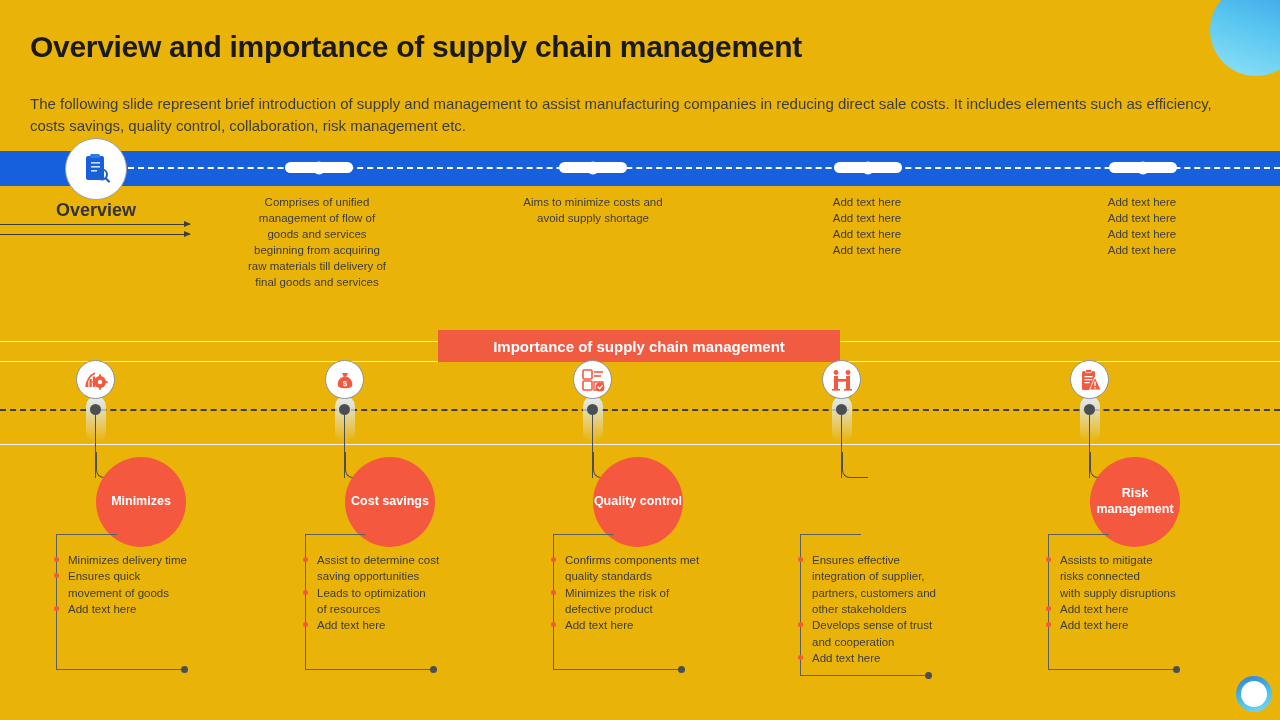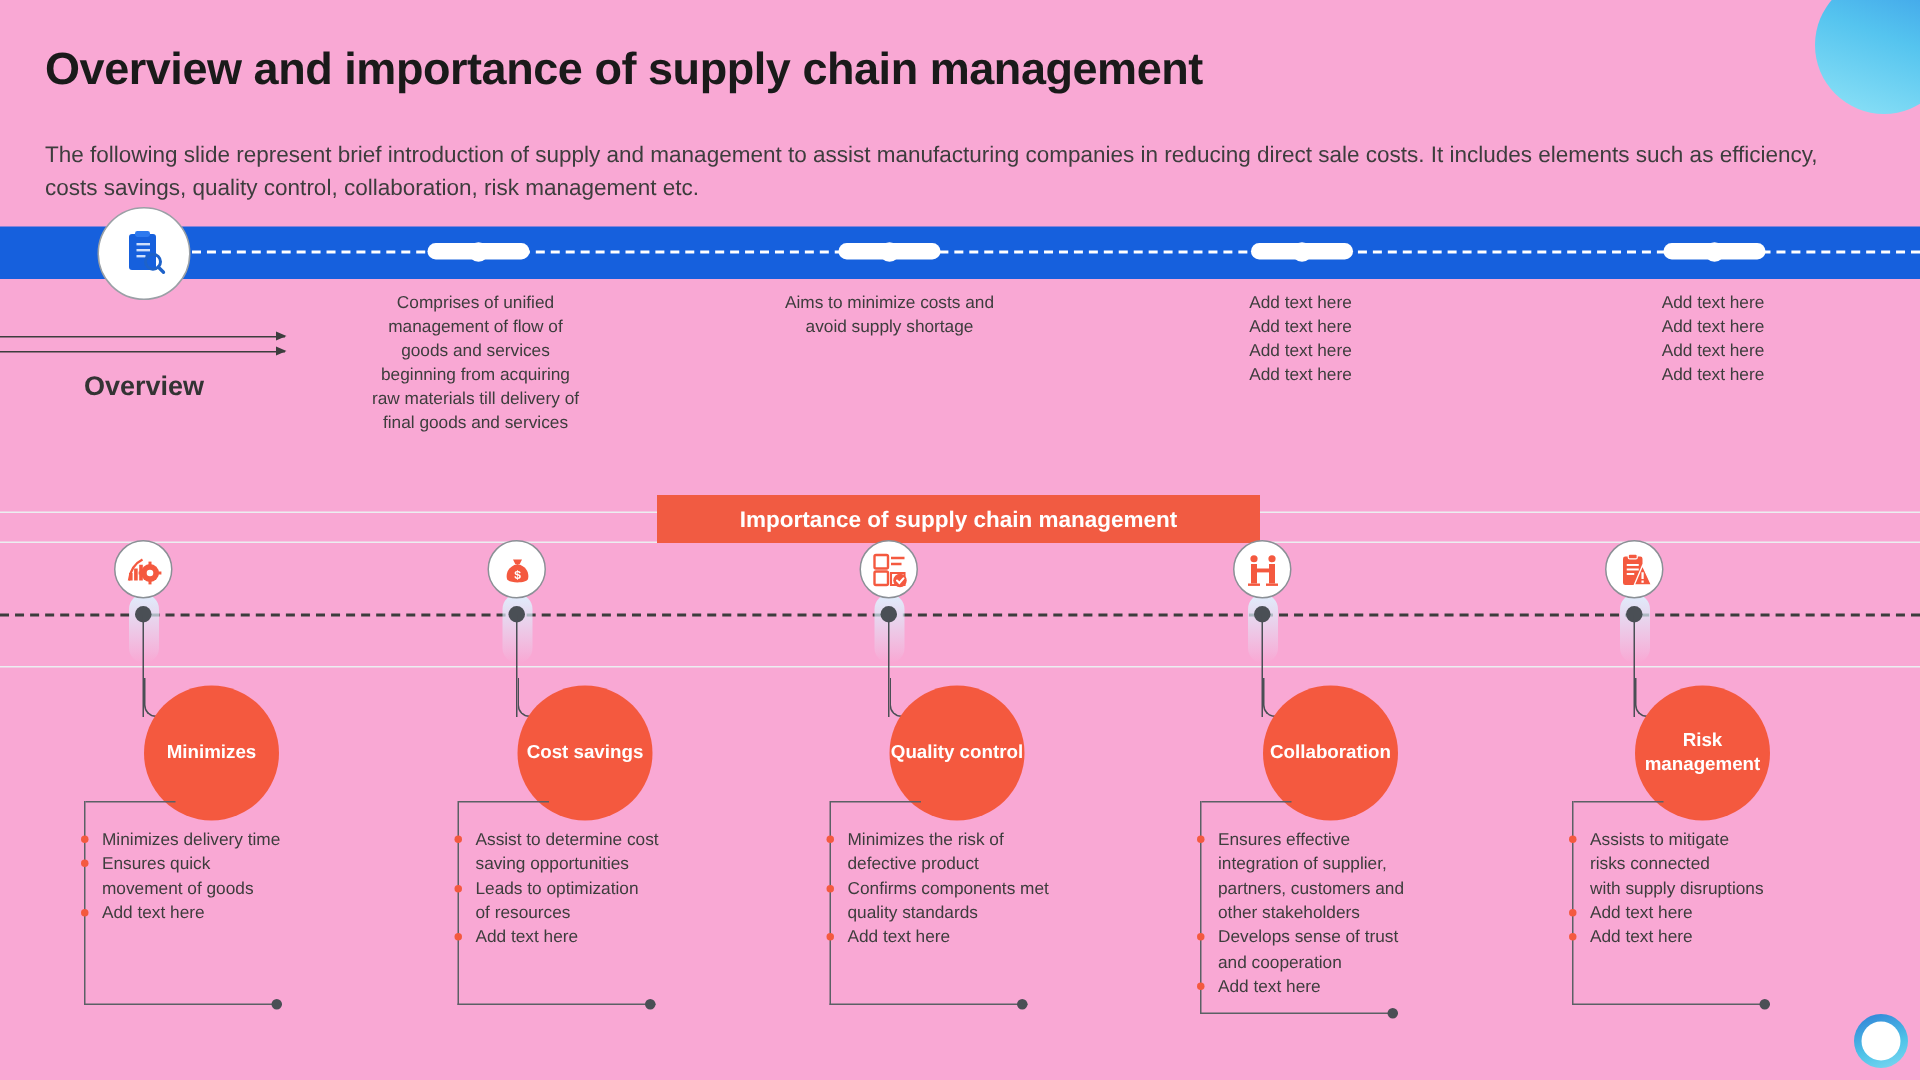--- a/index.html
+++ b/index.html
@@ -2,21 +2,21 @@
 <html><head>
 <meta charset="utf-8">
 <style>
   * { box-sizing: border-box; margin: 0; padding: 0; }
   html, body {
     width: 1280px; height: 720px;
     background: #ffffff;
     font-family: "Liberation Sans", sans-serif;
     overflow: hidden;
   }
-  .slide { position: relative; width: 1280px; height: 720px; background: #f9a8d4; }
+  .slide { position: relative; width: 1280px; height: 720px; background: #eab308; }
 
   
   .deco-circle-tr {
     position: absolute; right: -22px; top: -16px;
     width: 92px; height: 92px; border-radius: 50%;
     background: linear-gradient(200deg, #3a9ae8 0%, #55c4ef 45%, #8fe3f7 100%);
   }
   .deco-ring-br {
     position: absolute; right: 8px; bottom: 8px;
     width: 36px; height: 36px; border-radius: 50%;
@@ -58,21 +58,21 @@
   }
 
   .ov-badge {
     position: absolute; left: 65px; top: 138px;
     width: 62px; height: 62px; border-radius: 50%;
     background: #ffffff; border: 1px solid #9aa0a6;
     display: flex; align-items: center; justify-content: center;
   }
   .ov-label {
     position: absolute; left: 30px; top: 200px; width: 132px;
-    text-align: center; font-size: 18px; font-weight: bold; color: #333; margin-top: 47px;
+    text-align: center; font-size: 18px; font-weight: bold; color: #333;
   }
   .ov-arrow { position: absolute; left: 0; width: 190px; height: 1px; background: #3d3d3d; }
   .ov-arrow::after {
     content: ""; position: absolute; right: -1px; top: -3.5px;
     border-left: 7px solid #3d3d3d;
     border-top: 3.5px solid transparent;
     border-bottom: 3.5px solid transparent;
   }
 
   .ov-col {
@@ -311,47 +311,44 @@
   <div class="corner-hook" style="left:593px; top:452px"></div>
   <div class="big-circle" style="left:593px">
     <span>Quality control</span>
   </div>
   <div class="bracket" style="left:553px; top:534px; width:132px; height:136px;">
     <div class="bracket-top" style="width:60px"></div>
   </div>
   <div class="bracket-dot" style="left:678px; top:666px"></div>
   <div class="bullets" style="left:551px; top:552px; width:210px">
     <div class="item"><span class="bdot"></span>
+      <span>Confirms components met</span><br>
+      <span>quality standards</span></div>
+    <div class="item"><span class="bdot"></span>
       <span>Minimizes the risk of</span><br>
       <span>defective product</span></div>
-    <div class="item"><span class="bdot"></span>
-      <span>Confirms components met</span><br>
-      <span>quality standards</span></div>
     <div class="item"><span class="bdot"></span>
       <span>Add text here</span></div>
   </div>
 
   <div class="node-glow" style="left:832px"></div>
   <div class="icon-circle" style="left:822px">
     <svg width="24" height="24" viewBox="0 0 24 24">
       <circle cx="6" cy="4.5" r="2.4" fill="#f4593f"></circle>
       <circle cx="18" cy="4.5" r="2.4" fill="#f4593f"></circle>
       <rect x="4" y="8" width="4" height="13" fill="#f4593f"></rect>
       <rect x="16" y="8" width="4" height="13" fill="#f4593f"></rect>
       <rect x="8" y="11" width="8" height="2.6" fill="#f4593f"></rect>
       <rect x="2" y="21" width="8" height="1.6" fill="#f4593f"></rect>
       <rect x="14" y="21" width="8" height="1.6" fill="#f4593f"></rect>
     </svg>
   </div>
   <div class="node-dot" style="left:836px"></div>
   <div class="drop-line" style="left:841px"></div>
   <div class="corner-hook" style="left:842px; top:452px"></div>
-  <div class="big-circle" style="left:842px">
-    <span>Collaboration</span>
-  </div>
   <div class="bracket" style="left:800px; top:534px; width:132px; height:142px;">
     <div class="bracket-top" style="width:60px"></div>
   </div>
   <div class="bracket-dot" style="left:925px; top:672px"></div>
   <div class="bullets" style="left:798px; top:552px; width:200px">
     <div class="item"><span class="bdot"></span>
       <span>Ensures effective</span><br>
       <span>integration of supplier,</span><br>
       <span>partners, customers and</span><br>
       <span>other stakeholders</span></div>

